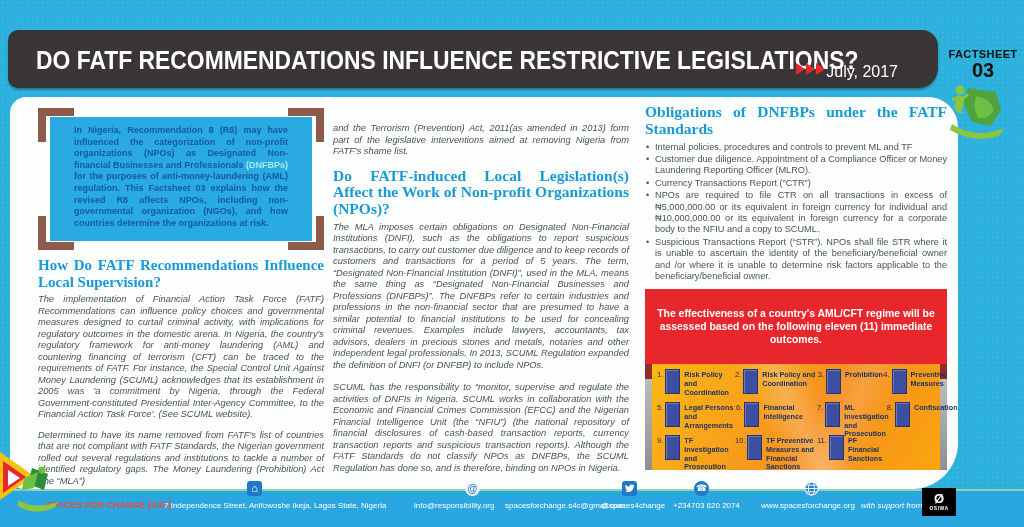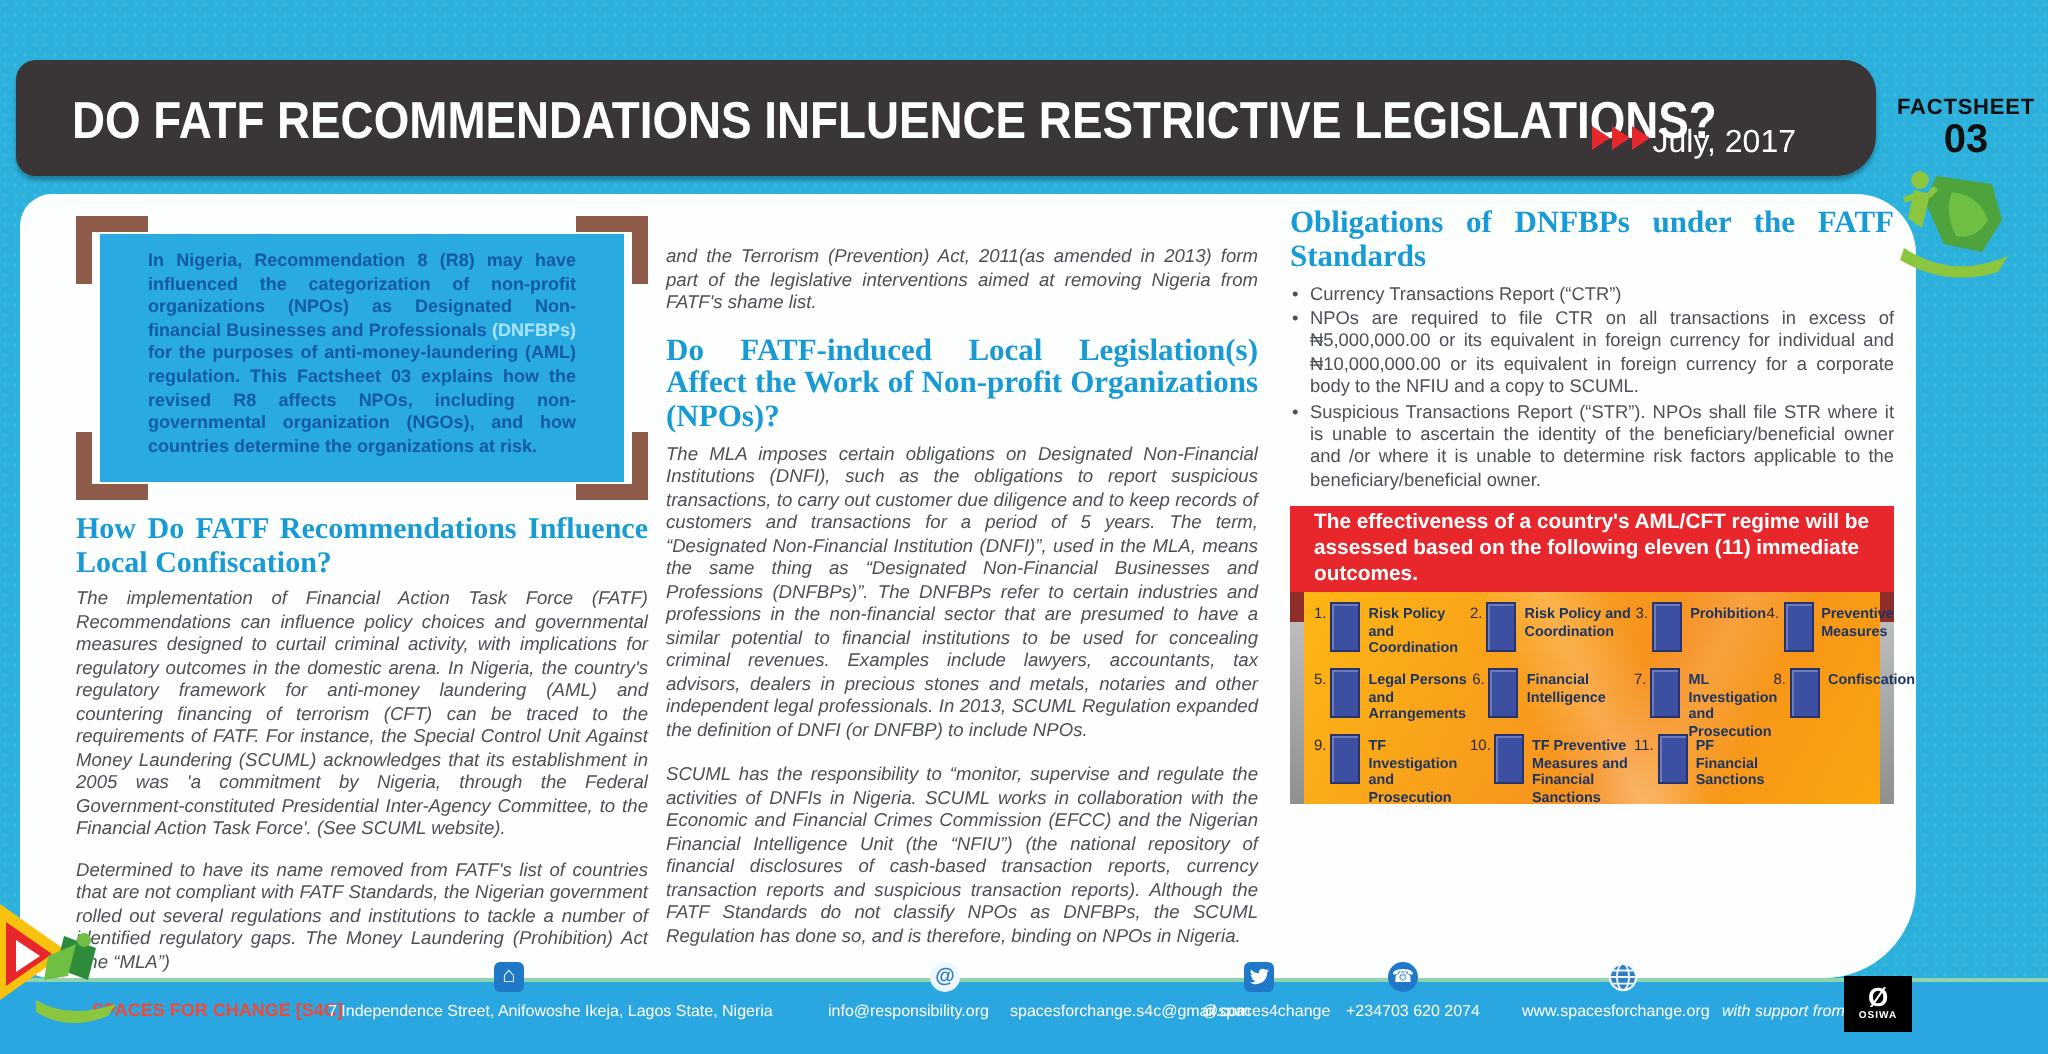--- a/index.html
+++ b/index.html
@@ -56,21 +56,21 @@
 
   
   .blist{margin:4px 0 0 0;padding:0;list-style:none;}
   .blist li{position:relative;padding-left:10px;font-size:9.2px;line-height:11.4px;
     color:#4C5157;text-align:justify;margin-bottom:1px;}
   .blist li::before{content:"\2022";position:absolute;left:1px;top:0;color:#4C5157;}
 
   
   .outbox{margin-top:7px;width:302px;}
   .outbox-head{background:#E8272D;color:#FFFFFF;font-weight:700;font-size:10.4px;line-height:13px;
-    text-align:left;padding:2px 12px;box-sizing:border-box;}
+    text-align:center;padding:18px 12px;box-sizing:border-box;}
   .outbox-body{position:relative;height:106px;
     background:linear-gradient(120deg,#FDB813 0%,#F9A01B 35%,#F68E1E 60%,#FBA70E 100%);}
   .outbox-body::after{content:"";position:absolute;inset:0;
     background:linear-gradient(65deg,transparent 40%,rgba(255,255,255,.22) 50%,transparent 60%),
                linear-gradient(115deg,transparent 55%,rgba(255,255,255,.15) 65%,transparent 75%);}
   .edge{position:absolute;top:0;bottom:0;width:7px;background:linear-gradient(#C4C4C4,#8F8F8F);z-index:2;}
   .edge.l{left:0;}.edge.r{right:0;}
   .edge::before{content:"";position:absolute;top:0;left:0;right:0;height:15px;background:#8F2D2B;}
   .outgrid{position:absolute;left:12px;top:5px;right:12px;bottom:3px;z-index:3;
     display:grid;grid-template-columns:78px 82px 66px 1fr;grid-template-rows:33px 33px 33px;}
@@ -144,35 +144,37 @@
   <div class="panel"></div>
 
   <div class="col col1">
     <div class="callout">
       <span class="bracket tl"></span>
       <span class="bracket tr"></span>
       <span class="bracket bl"></span>
       <span class="bracket br"></span>
       <div class="callout-box"><span>In Nigeria, Recommendation 8 (R8) may have influenced the categorization of non-profit organizations (NPOs) as Designated Non-financial Businesses and Professionals </span><span class="hl">(DNFBPs)</span><span> for the purposes of anti-money-laundering (AML) regulation. This Factsheet 03 explains how the revised R8 affects NPOs, including non-governmental organization (NGOs), and how countries determine the organizations at risk.</span></div>
     </div>
-    <div class="h-serif h1a">How Do FATF Recommendations Influence Local Confiscation?</div>
+    <div class="h-serif h1a">How Do FATF Recommendations Influence Local Supervision?</div>
     <p class="body-p">The implementation of Financial Action Task Force (FATF) Recommendations can influence policy choices and governmental measures designed to curtail criminal activity, with implications for regulatory outcomes in the domestic arena. In Nigeria, the country's regulatory framework for anti-money laundering (AML) and countering financing of terrorism (CFT) can be traced to the requirements of FATF. For instance, the Special Control Unit Against Money Laundering (SCUML) acknowledges that its establishment in 2005 was 'a commitment by Nigeria, through the Federal Government-constituted Presidential Inter-Agency Committee, to the Financial Action Task Force'. (See SCUML website).</p>
     <p class="body-p mt10">Determined to have its name removed from FATF's list of countries that are not compliant with FATF Standards, the Nigerian government rolled out several regulations and institutions to tackle a number of identified regulatory gaps. The Money Laundering (Prohibition) Act (the “MLA”)</p>
   </div>
 
   <div class="col col2">
     <p class="body-p" style="margin-top:0;">and the Terrorism (Prevention) Act, 2011(as amended in 2013) form part of the legislative interventions aimed at removing Nigeria from FATF's shame list.</p>
     <div class="h-serif h2a">Do FATF-induced Local Legislation(s) Affect the Work of Non-profit Organizations (NPOs)?</div>
     <p class="body-p">The MLA imposes certain obligations on Designated Non-Financial Institutions (DNFI), such as the obligations to report suspicious transactions, to carry out customer due diligence and to keep records of customers and transactions for a period of 5 years. The term, “Designated Non-Financial Institution (DNFI)”, used in the MLA, means the same thing as “Designated Non-Financial Businesses and Professions (DNFBPs)”. The DNFBPs refer to certain industries and professions in the non-financial sector that are presumed to have a similar potential to financial institutions to be used for concealing criminal revenues. Examples include lawyers, accountants, tax advisors, dealers in precious stones and metals, notaries and other independent legal professionals. In 2013, SCUML Regulation expanded the definition of DNFI (or DNFBP) to include NPOs.</p>
     <p class="body-p" style="margin-top:11px;">SCUML has the responsibility to “monitor, supervise and regulate the activities of DNFIs in Nigeria. SCUML works in collaboration with the Economic and Financial Crimes Commission (EFCC) and the Nigerian Financial Intelligence Unit (the “NFIU”) (the national repository of financial disclosures of cash-based transaction reports, currency transaction reports and suspicious transaction reports). Although the FATF Standards do not classify NPOs as DNFBPs, the SCUML Regulation has done so, and is therefore, binding on NPOs in Nigeria.</p>
   </div>
 
   <div class="col col3">
     <div class="h-serif h3a">Obligations of DNFBPs under the FATF Standards</div>
     <ul class="blist">
+      <li><span>Internal policies, procedures and controls to prevent ML and TF</span></li>
+      <li><span>Customer due diligence. Appointment of a Compliance Officer or Money Laundering Reporting Officer (MLRO).</span></li>
       <li><span>Currency Transactions Report (“CTR”)</span></li>
       <li><span>NPOs are required to file CTR on all transactions in excess of ₦5,000,000.00 or its equivalent in foreign currency for individual and ₦10,000,000.00 or its equivalent in foreign currency for a corporate body to the NFIU and a copy to SCUML.</span></li>
       <li><span>Suspicious Transactions Report (“STR”). NPOs shall file STR where it is unable to ascertain the identity of the beneficiary/beneficial owner and /or where it is unable to determine risk factors applicable to the beneficiary/beneficial owner.</span></li>
     </ul>
 
     <div class="outbox">
       <div class="outbox-head">The effectiveness of a country's AML/CFT regime will be assessed based on the following eleven (11) immediate outcomes.</div>
       <div class="outbox-body">
         <span class="edge l"></span>
         <span class="edge r"></span>

